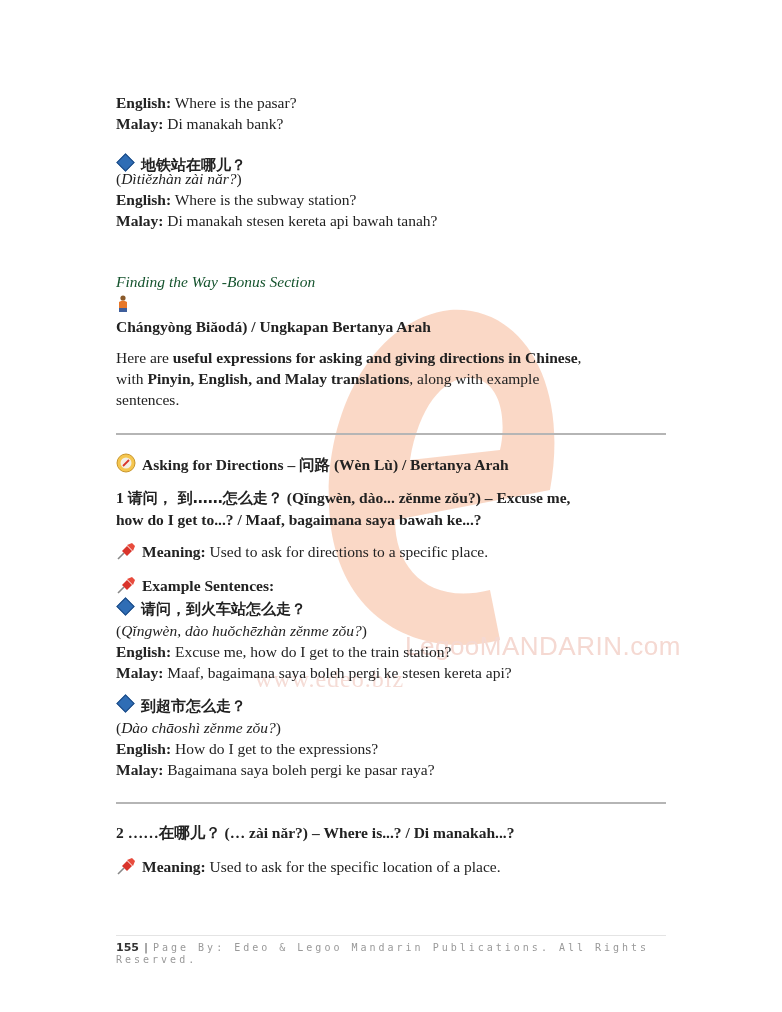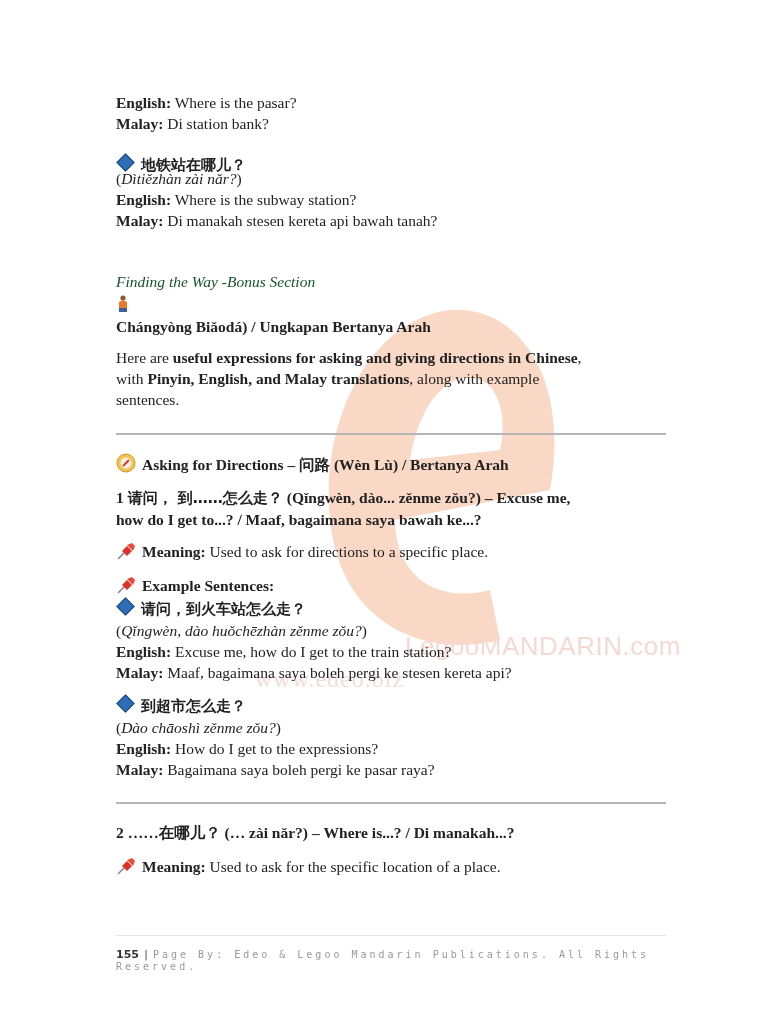--- a/index.html
+++ b/index.html
@@ -11,38 +11,38 @@
   .wm-text2 { left:255px; top:666px; font-family:Liberation Serif, serif; font-size:24px; color:#f5dcd6; letter-spacing:1px; }
   .content { position:absolute; left:116px; top:0; width:560px; font-size:15.5px; line-height:21px; }
   .line { position:absolute; left:0; white-space:nowrap; }
   b { font-weight:bold; }
   .cn { font-family:"DejaVu Sans", sans-serif; font-weight:bold; font-size:15px; }
   .pinyin { font-style:italic; }
   .diamond { display:inline-block; width:11px; height:11px; background:#2f6db5; transform:rotate(45deg); margin:0 9px 1px 3px; border:1px solid #1d4c86; }
   .bonus { color:#14532d; font-style:italic; }
   .hr { position:absolute; left:116px; width:550px; height:2px; background:#b5b5b5; }
   .icon { display:inline-block; vertical-align:-3px; margin-right:6px; }
-  .footer { position:absolute; left:116px; top:935px; width:550px; border-top:1px solid #e4e4e4; padding-top:12px;
+  .footer { position:absolute; left:116px; top:935px; width:550px; border-top:1px solid #e4e4e4; padding-top:5px;
             font-family:"DejaVu Sans Mono", monospace; font-size:10px; color:#999; letter-spacing:3px; }
   .footer .pnum { font-family:"DejaVu Sans", sans-serif; font-weight:bold; color:#333; letter-spacing:0; font-size:11px; }
   .footer .sep { color:#333; letter-spacing:0; margin:0 4px; }
 </style>
 </head>
 <body>
 
 <svg class="wm wm-e" viewBox="0 0 300 380">
   <path d="M150 20 C 70 30, 20 130, 30 230 C 40 330, 120 370, 200 350 L 190 300 C 130 315, 95 280, 95 230 L 250 200 C 270 90, 220 15, 150 20 Z M 110 170 C 120 110, 150 80, 180 90 C 205 100, 205 140, 200 160 Z" fill="#f8cbb3" opacity="0.75"></path>
 </svg>
 <div class="wm wm-text1">LegooMANDARIN.com</div>
 <div class="wm wm-text2">www.edeo.biz</div>
 
 <div class="content">
 
   <div class="line" style="top:92px"><b>English:</b><span> Where is the pasar?</span></div>
-  <div class="line" style="top:113px"><b>Malay:</b><span> Di station bank?</span></div>
+  <div class="line" style="top:113px"><b>Malay:</b><span> Di manakah bank?</span></div>
 
   <div class="line" style="top:154px"><span class="diamond"></span><span class="cn">地铁站在哪儿？</span></div>
   <div class="line" style="top:168px">(<span class="pinyin">Dìtiězhàn zài nǎr?</span>)</div>
   <div class="line" style="top:189px"><b>English:</b><span> Where is the subway station?</span></div>
   <div class="line" style="top:210px"><b>Malay:</b><span> Di manakah stesen kereta api bawah tanah?</span></div>
 
   <div class="line bonus" style="top:271px">Finding the Way -Bonus Section</div>
   <div class="line" style="top:294px; font-weight:bold">
     <svg class="icon" width="14" height="18" viewBox="0 0 14 18">
       <circle cx="7" cy="3" r="2.6" fill="#8a5a2b"></circle>

